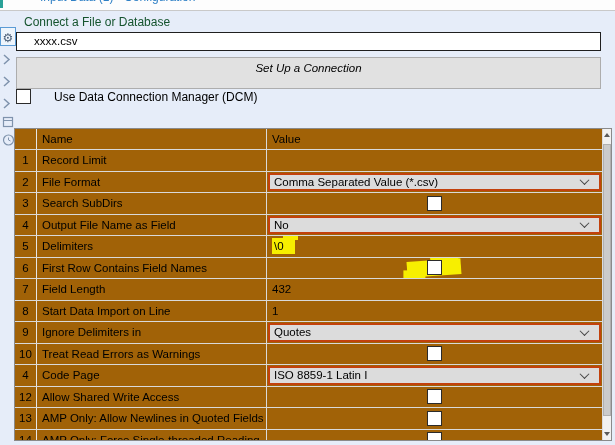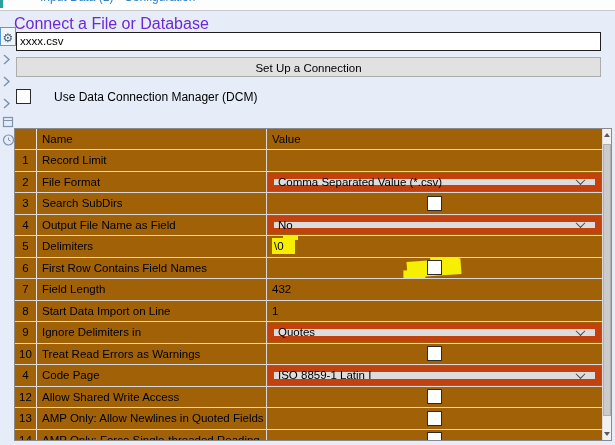--- a/index.html
+++ b/index.html
@@ -11,42 +11,42 @@
   .teal-frag{position:absolute;left:0;top:0;width:3px;height:8px;background:#2aa198;}
   .clip-title{position:absolute;left:40px;top:-10px;color:#2f80c6;font-size:12px;white-space:nowrap;}
 
   
   .side-icon{position:absolute;color:#7f93ad;}
   .gear-box{left:0;top:27px;width:16px;height:19px;border:1px solid #5b9bd5;background:#eef5fc;box-sizing:border-box;text-align:center;}
   .gear-glyph{font-size:12px;line-height:17px;color:#4b5f78;}
   .chev-svg, .pkg-svg, .clk-svg{position:absolute;left:2px;}
 
   
-  .connect-label{position:absolute;left:14px;top:15px;font-size:16px;color:#6d28d9;}
-  .file-input{position:absolute;left:16px;top:32px;width:585px;height:19px;background:#fff;border:1px solid #1f1f1f;box-sizing:border-box;font-size:11.5px;line-height:17px;padding-left:3px;}
-  .setup-btn{position:absolute;left:16px;top:57px;width:585px;height:20px;background:#e1e1e1;border:1px solid #adadad;box-sizing:border-box;font-size:11.5px;text-align:center;line-height:20px;cursor:default;}
+  .connect-label{position:absolute;left:24px;top:15px;font-size:12px;color:#14532d;}
+  .file-input{position:absolute;left:16px;top:32px;width:585px;height:19px;background:#fff;border:1px solid #1f1f1f;box-sizing:border-box;font-size:11.5px;line-height:17px;padding-left:17px;}
+  .setup-btn{position:absolute;left:16px;top:57px;width:585px;height:32px;background:#e1e1e1;border:1px solid #adadad;box-sizing:border-box;font-size:11.5px;text-align:center;line-height:20px;cursor:default;font-style:italic;}
   .dcm-row{position:absolute;left:16px;top:89px;display:flex;align-items:center;font-size:12px;}
   .cbx{width:13px;height:13px;background:#fff;border:1px solid #2b2b2b;box-sizing:content-box;display:inline-block;}
   .dcm-row .lbl{margin-left:23px;}
   .options-label{position:absolute;left:18px;top:111px;font-size:12px;margin-top:44px;}
 
   
   .grid{position:absolute;left:14px;top:128px;width:598px;height:313px;background:#a16207;border:1px solid #8a8a8a;box-sizing:border-box;overflow:hidden;font-size:11.5px;}
   .grid-inner{position:absolute;left:0;top:0;right:9px;bottom:0;}
   .grow{display:flex;height:21.5px;border-bottom:1px solid #d9d9d9;box-sizing:border-box;}
   .ghead{height:21px;}
   .c{box-sizing:border-box;overflow:hidden;white-space:nowrap;}
   .cnum{width:22px;text-align:center;line-height:20px;border-right:1px solid #e6e6e6;}
   .cname{width:230px;padding-left:5px;line-height:20px;border-right:1px solid #d9d9d9;}
   .cval{flex:1;position:relative;}
   .tval{margin-left:5px;line-height:20px;display:inline-block;}
   .thl{position:relative;background:#f7ef00;padding:0 11px 0 2px;margin-top:2px;line-height:16px;}
   .thl::after{content:"";position:absolute;right:-3px;top:-3px;width:15px;height:5px;background:#f7ef00;}
 
-  .dd{position:absolute;left:1px;right:1px;top:1px;height:18.5px;background:#dcdcdc;border:6px solid #c2410c;box-sizing:border-box;display:flex;align-items:center;cursor:default;}
+  .dd{position:absolute;left:1px;right:1px;top:1px;height:18.5px;background:#dcdcdc;border:2px solid #c2410c;box-sizing:border-box;display:flex;align-items:center;cursor:default;}
   .ddl{padding-left:4px;line-height:16px;}
   .chev{margin-left:auto;margin-right:11px;width:6px;height:6px;border-right:1.4px solid #444;border-bottom:1.4px solid #444;transform:rotate(45deg) translate(-1px,-1px);}
 
   .ccb{display:flex;align-items:center;justify-content:center;}
   .ccb .cb{width:13px;height:13px;background:#fff;border:1px solid #2b2b2b;position:relative;z-index:2;}
   .cbhl{position:absolute;left:50%;margin-left:-28px;top:2px;width:54px;height:16px;background:#f7ef00;transform:rotate(-4deg);z-index:1;}
   .cbhl::after{content:"";position:absolute;left:24px;top:-4px;width:28px;height:7px;background:#f7ef00;transform:rotate(-6deg);}
   .cbhl::before{content:"";position:absolute;left:-4px;top:9px;width:22px;height:8px;background:#f7ef00;transform:rotate(4deg);}
 
   

